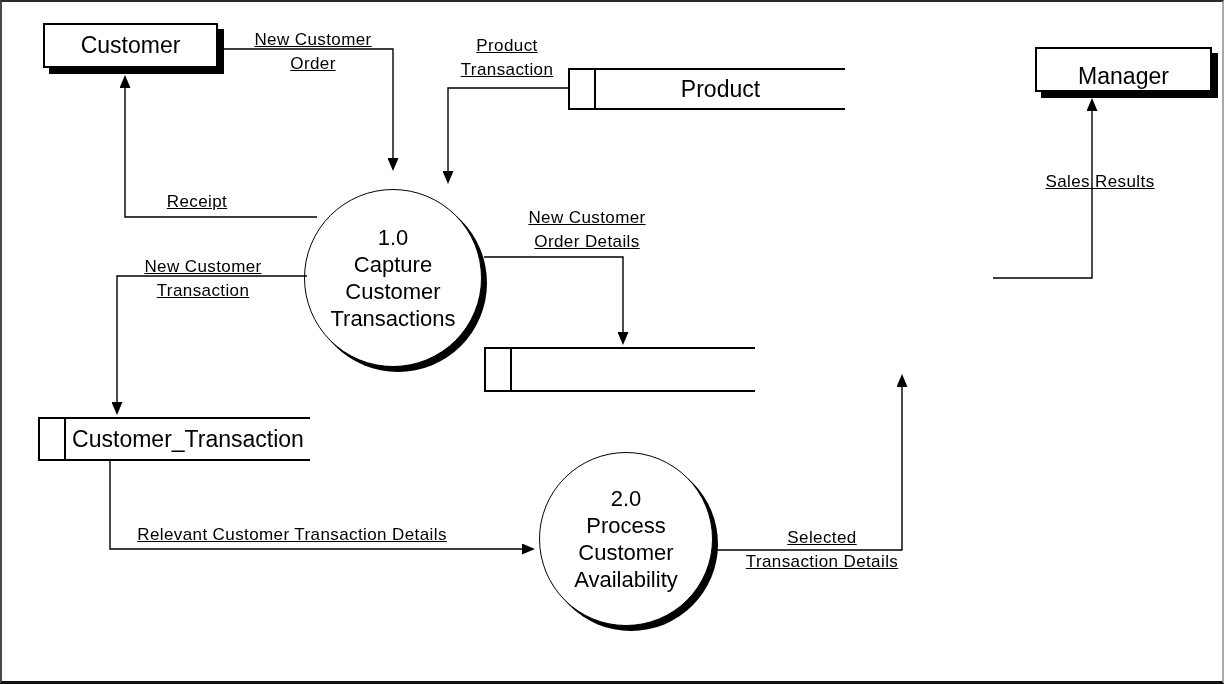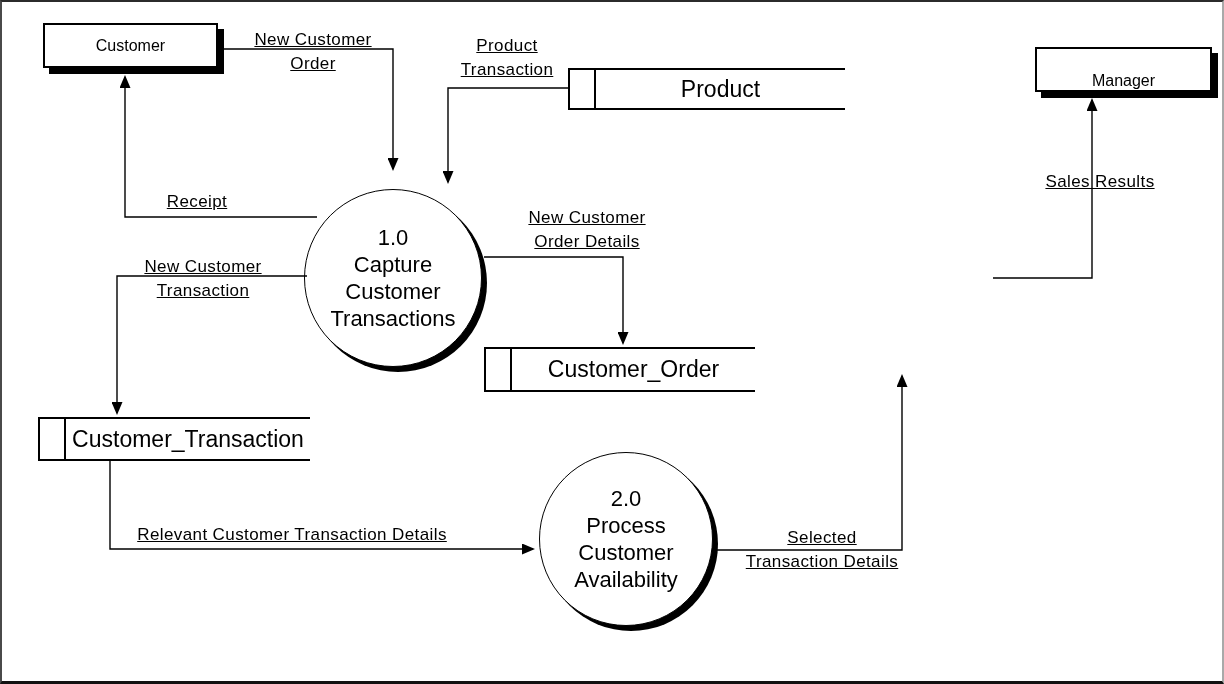--- a/index.html
+++ b/index.html
@@ -12,21 +12,21 @@
     position:absolute;inset:0;box-sizing:border-box;
     border-top:2px solid #2b2b2b;border-left:2px solid #4a4a4a;
     border-right:2px solid #a9a9a9;border-bottom:3px solid #111;
     pointer-events:none;z-index:10;
   }
   
   .entity{
     position:absolute;box-sizing:border-box;background:#fff;
     border:2px solid #000;box-shadow:6px 6px 0 0 #000;
     display:flex;align-items:center;justify-content:center;
-    font-size:16px;z-index:3;
+    font-size:23px;z-index:3;
   }
   #customer-box{left:43px;top:23px;width:175px;height:45px;}
   #manager-box{left:1035px;top:47px;width:177px;height:45px;align-items:flex-end;}
   
   .process{
     position:absolute;box-sizing:border-box;background:#fff;
     border:1.5px solid #000;border-radius:50%;
     box-shadow:5px 5px 0 0 #000;
     display:flex;flex-direction:column;align-items:center;justify-content:center;
     text-align:center;z-index:3;
@@ -90,21 +90,20 @@
     <div class="p-number">2.0</div>
     <div class="p-name">Process Customer Availability</div>
   </div>
 
   <div class="datastore" id="store-product">
     <div class="ds-cell"></div>
     <div class="ds-label">Product</div>
   </div>
   <div class="datastore" id="store-customer-order">
     <div class="ds-cell"></div>
-    <div class="ds-label">Customer_Order</div>
   </div>
   <div class="datastore" id="store-customer-transaction">
     <div class="ds-cell"></div>
     <div class="ds-label">Customer_Transaction</div>
   </div>
 
   <svg id="flows" width="1224" height="684" viewBox="0 0 1224 684">
     <defs>
       <marker id="arw" markerUnits="userSpaceOnUse" markerWidth="13" markerHeight="11" refX="11" refY="5.5" orient="auto">
         <path d="M0,0 L13,5.5 L0,11 Z" fill="#000"></path>

